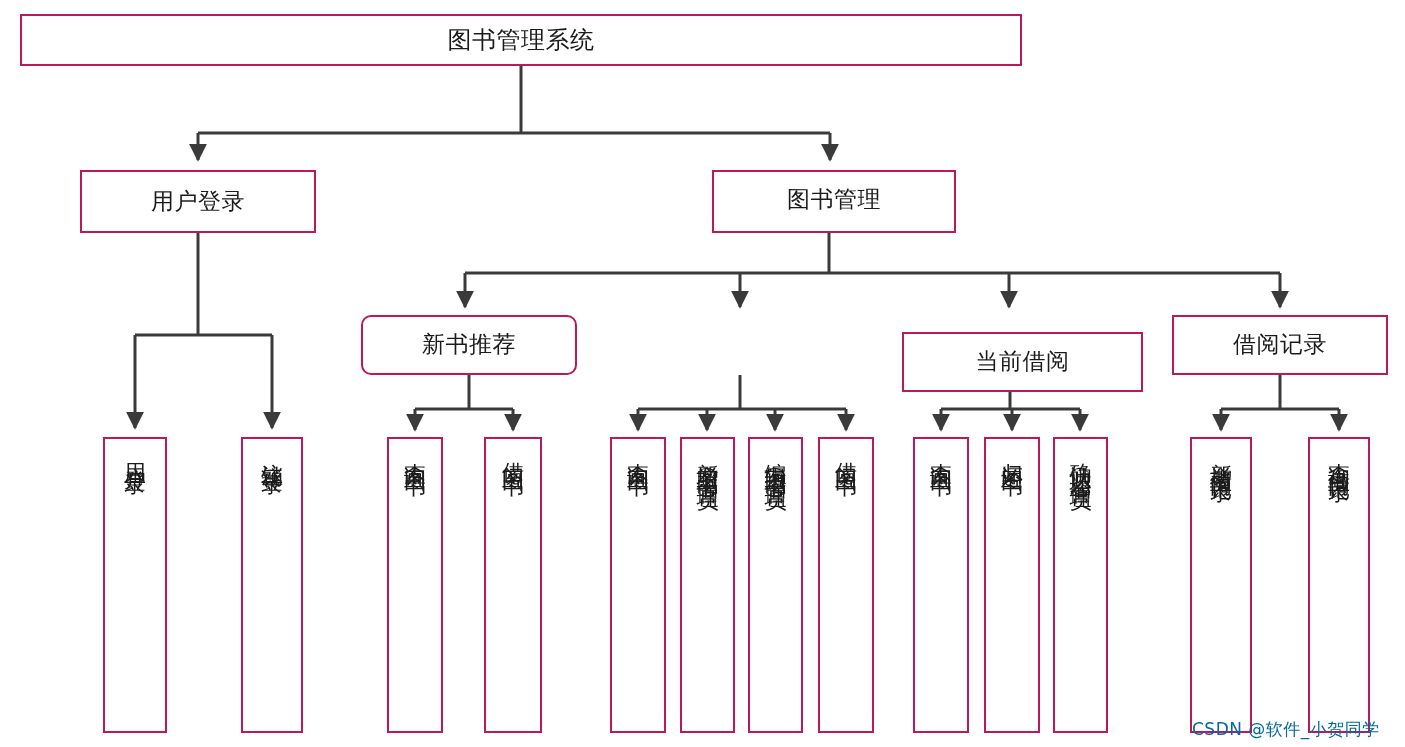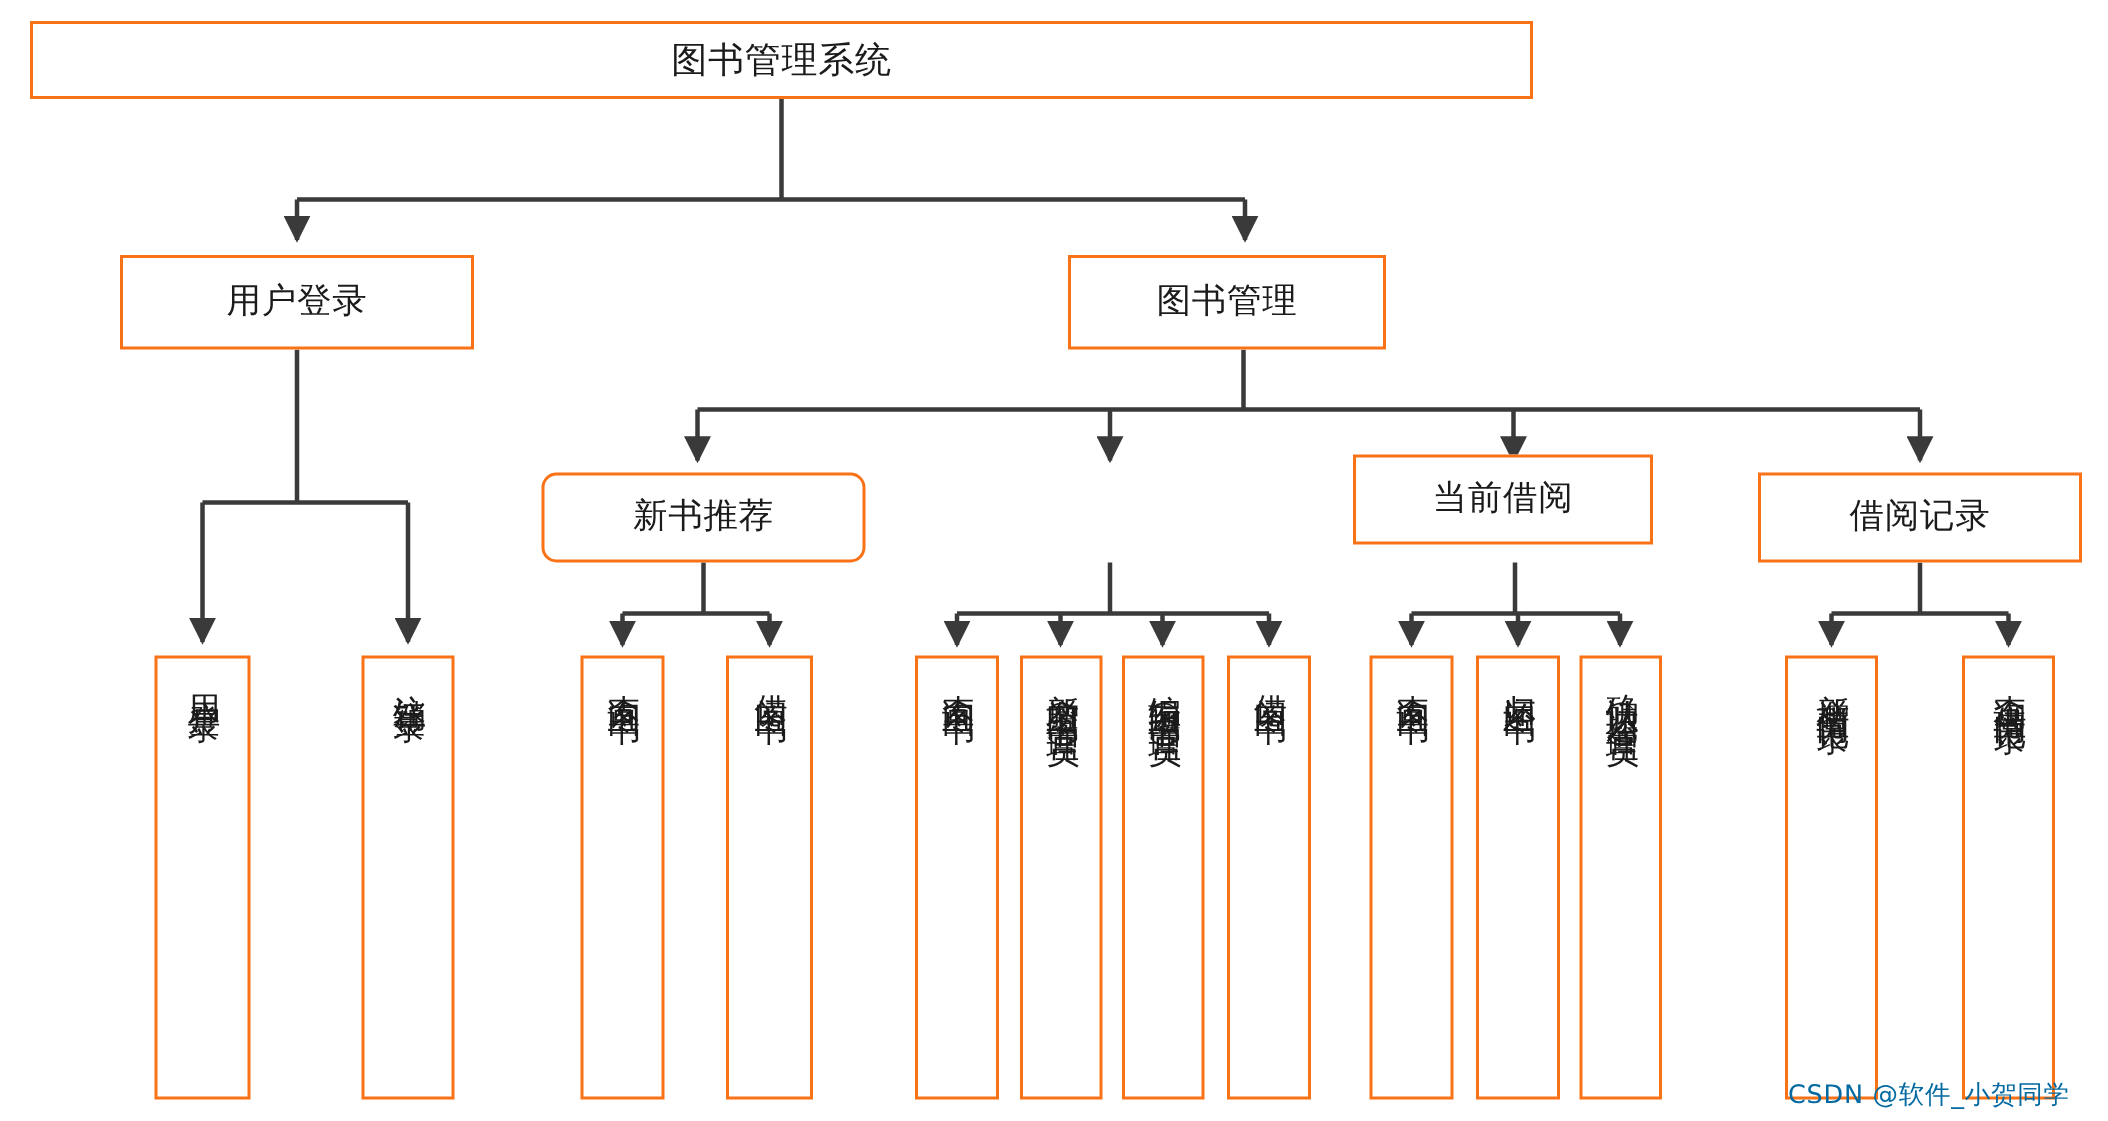--- a/index.html
+++ b/index.html
@@ -7,21 +7,21 @@
     width:1405px;height:747px;overflow:hidden;
     font-family:"DejaVu Sans","Liberation Sans",sans-serif;
     color:#1a1a1a;
   }
   #canvas{position:relative;width:1405px;height:747px;background:#fff;}
   svg#wires{position:absolute;left:0;top:0;width:1405px;height:747px;}
   .node{
     position:absolute;
     box-sizing:border-box;
     background:#ffffff;
-    border:2px solid #f97316;
+    border:2px solid #be185d;
     display:flex;
     align-items:center;
     justify-content:center;
     text-align:center;
   }
   .node .lbl{
     display:block;
     line-height:1.18;
     color:#1b1b1b;
     letter-spacing:0.5px;
@@ -109,28 +109,28 @@
     </g>
   </svg>
 
   <div class="node horiz root" id="n-root" style="left: 20px; top: 14px; width: 1002px; height: 52px;">
     <span class="lbl">图书管理系统</span>
   </div>
 
   <div class="node horiz" id="n-l2-0" style="left: 80px; top: 170px; width: 236px; height: 63px;">
     <span class="lbl">用户登录</span>
   </div>
-  <div class="node horiz" id="n-l2-1" style="left: 712px; top: 170px; width: 212px; height: 63px;">
+  <div class="node horiz" id="n-l2-1" style="left: 712px; top: 170px; width: 244px; height: 63px; font-family: Liberation Mono, monospace;">
     <span class="lbl">图书管理</span>
   </div>
 
   <div class="node horiz" id="n-l3-0" style="left: 361px; top: 315px; width: 216px; height: 60px; border-radius: 10px;">
     <span class="lbl">新书推荐</span>
   </div>
-  <div class="node horiz" id="n-l3-2" style="left: 902px; top: 303px; width: 200px; height: 60px;">
+  <div class="node horiz" id="n-l3-2" style="left: 902px; top: 332px; width: 241px; height: 60px;">
     <span class="lbl">当前借阅</span>
   </div>
   <div class="node horiz" id="n-l3-3" style="left: 1172px; top: 315px; width: 216px; height: 60px;">
     <span class="lbl">借阅记录</span>
   </div>
 
   <div class="node vert" id="n-lf-0" style="left: 103px; top: 437px; width: 64px; height: 296px;">
     <span class="lbl">用户登录</span>
   </div>
   <div class="node vert" id="n-lf-1" style="left: 241px; top: 437px; width: 62px; height: 296px;">

